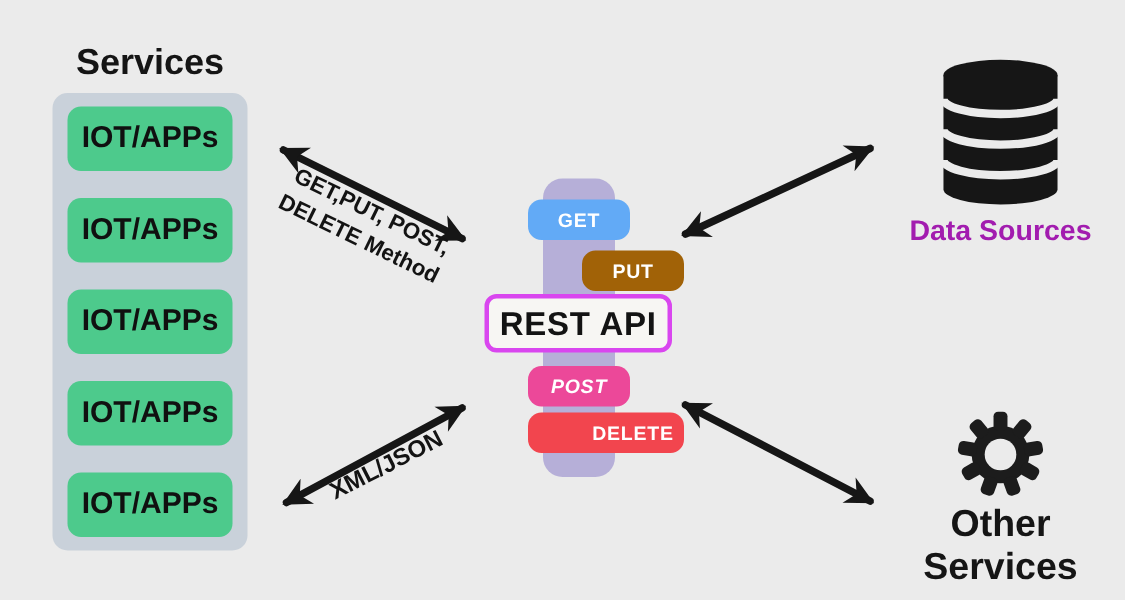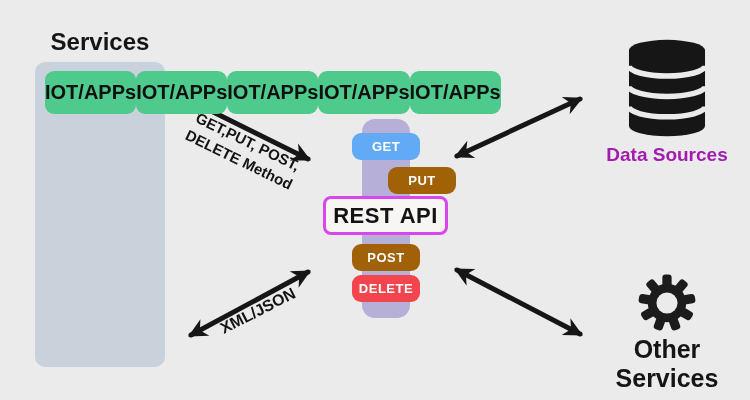--- a/index.html
+++ b/index.html
@@ -12,43 +12,43 @@
   .canvas { position: relative; width: 750px; height: 400px; background: #ebebeb; }
 
   
   .clients-title {
     position: absolute; left: 35px; top: 28px; width: 130px;
     text-align: center; font-size: 24px; font-weight: 600; color: #151515;
   }
   .clients-container {
     position: absolute; left: 35px; top: 62px; width: 130px; height: 305px;
     background: #c9d1da; border-radius: 10px;
-    display: flex; flex-direction: row; justify-content: space-between;
+    display: flex; flex-direction: column; justify-content: space-between;
     padding: 9px 10px; box-sizing: border-box;
   }
   .client-box {
     height: 43px; background: #4dca8c; border-radius: 9px;
     display: flex; align-items: center; justify-content: center;
     font-size: 20px; font-weight: 700; color: #101010;
   }
 
   
   .api-pill {
     position: absolute; left: 362px; top: 119px; width: 48px; height: 199px;
     background: #b6afd8; border-radius: 13px;
   }
   .method-badge {
     position: absolute; left: 352px; width: 68px; height: 27px; border-radius: 9px;
     display: flex; align-items: center; justify-content: center;
     color: #ffffff; font-weight: 700; font-size: 13px; letter-spacing: 0.5px;
   }
   .badge-get    { top: 133px; background: #62aaf6; }
   .badge-put    { top: 167px; background: #a16207; margin-left: 36px; }
-  .badge-post   { top: 244px; background: #a16207; }
-  .badge-delete { top: 275px; background: #f2454e; }
+  .badge-post   { top: 244px; background: #ec4899; font-style: italic; }
+  .badge-delete { top: 275px; background: #f2454e; padding-left: 36px; }
   .rest-api-box {
     position: absolute; left: 323px; top: 196px; width: 125px; height: 39px;
     background: #f7f6f3; border: 3px solid #d946ef; border-radius: 8px;
     box-sizing: border-box;
     display: flex; align-items: center; justify-content: center;
     font-size: 22px; font-weight: 600; color: #131313; letter-spacing: 0.5px;
   }
 
   
   .arrow-label-methods {

